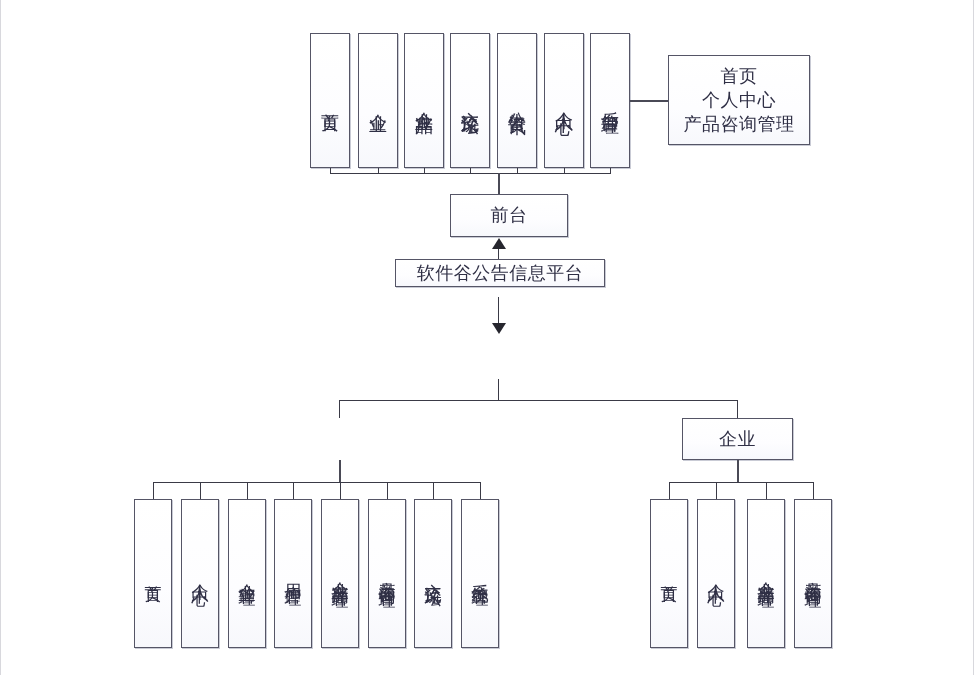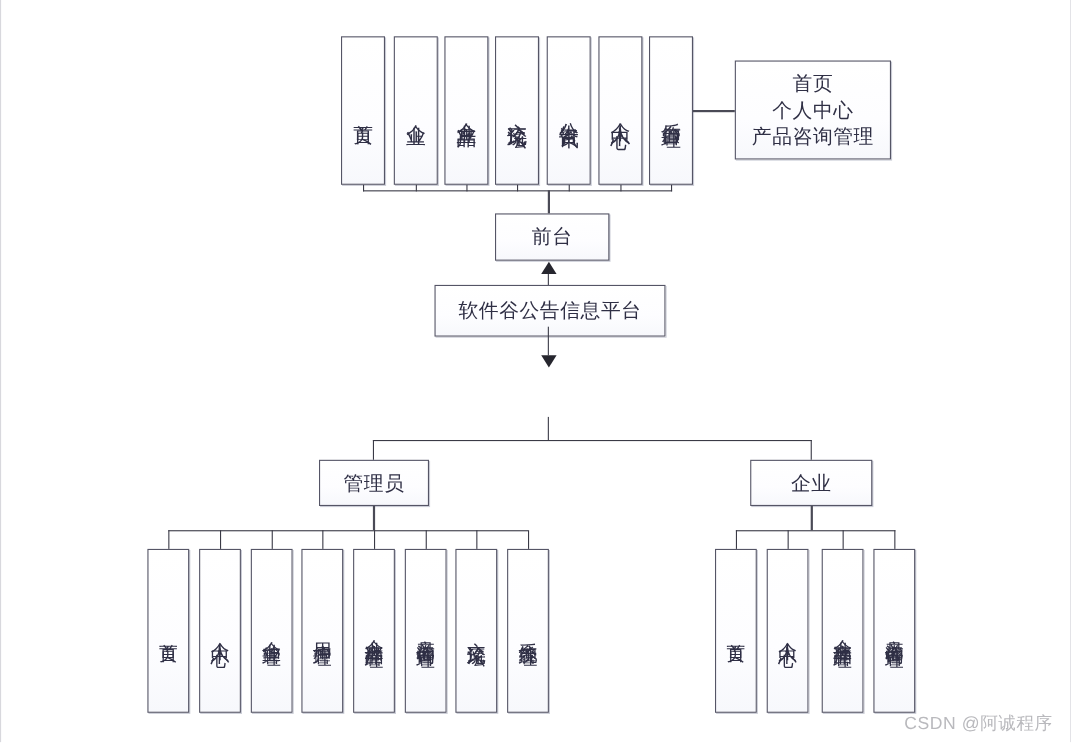--- a/index.html
+++ b/index.html
@@ -111,43 +111,40 @@
   <div class="vline" style="left:424px;top:168px;height:6px;"></div>
   <div class="vline" style="left:470px;top:168px;height:6px;"></div>
   <div class="vline" style="left:517px;top:168px;height:6px;"></div>
   <div class="vline" style="left:564px;top:168px;height:6px;"></div>
   <div class="vline" style="left:610px;top:168px;height:6px;"></div>
 
   <div class="hline" style="left:330px;top:173px;width:281px;"></div>
 
   <div class="vline thick" style="left:498px;top:173px;height:21px;"></div>
 
-  <div class="node horiz fs18" style="left:450px;top:194px;width:104px;height:43px;">
+  <div class="node horiz fs18" style="left:450px;top:194px;width:118px;height:43px;">
     <span>前台</span>
   </div>
 
   <div class="vline" style="left:498px;top:248px;height:12px;"></div>
   <div class="arrow-up" style="left:492px;top:238px;"></div>
 
-  <div class="node horiz fs18" style="left:395px;top:259px;width:210px;height:47px;">
+  <div class="node horiz fs18" style="left:395px;top:259px;width:210px;height:28px;">
     <span>软件谷公告信息平台</span>
   </div>
 
   <div class="vline" style="left:498px;top:297px;height:26px;"></div>
   <div class="arrow-down" style="left:492px;top:323px;"></div>
 
 
   <div class="vline" style="left:498px;top:379px;height:21px;"></div>
   <div class="hline" style="left:339px;top:400px;width:399px;"></div>
   <div class="vline" style="left:339px;top:400px;height:18px;"></div>
   <div class="vline" style="left:737px;top:400px;height:18px;"></div>
 
-  <div class="node horiz fs18" style="left:290px;top:418px;width:100px;height:42px;">
-    <span>管理员</span>
-  </div>
   <div class="vline thick" style="left:339px;top:460px;height:22px;"></div>
   <div class="hline" style="left:153px;top:482px;width:327px;"></div>
 
   <div class="vline" style="left:153px;top:482px;height:17px;"></div>
   <div class="vline" style="left:200px;top:482px;height:17px;"></div>
   <div class="vline" style="left:247px;top:482px;height:17px;"></div>
   <div class="vline" style="left:293px;top:482px;height:17px;"></div>
   <div class="vline" style="left:340px;top:482px;height:17px;"></div>
   <div class="vline" style="left:387px;top:482px;height:17px;"></div>
   <div class="vline" style="left:433px;top:482px;height:17px;"></div>
@@ -195,15 +192,14 @@
   <div class="node vert fs17" style="left:697px;top:499px;width:38px;height:149px;">
     <span>个人中心</span>
   </div>
   <div class="node vert fs17" style="left:747px;top:499px;width:38px;height:149px;">
     <span>企业产品管理</span>
   </div>
   <div class="node vert fs17" style="left:794px;top:499px;width:38px;height:149px;">
     <span>产品咨询管理</span>
   </div>
 
-  <div class="watermark" style="left:822px;top:648px;">CSDN @阿诚程序</div>
 
 </div>
 
 </body></html>

